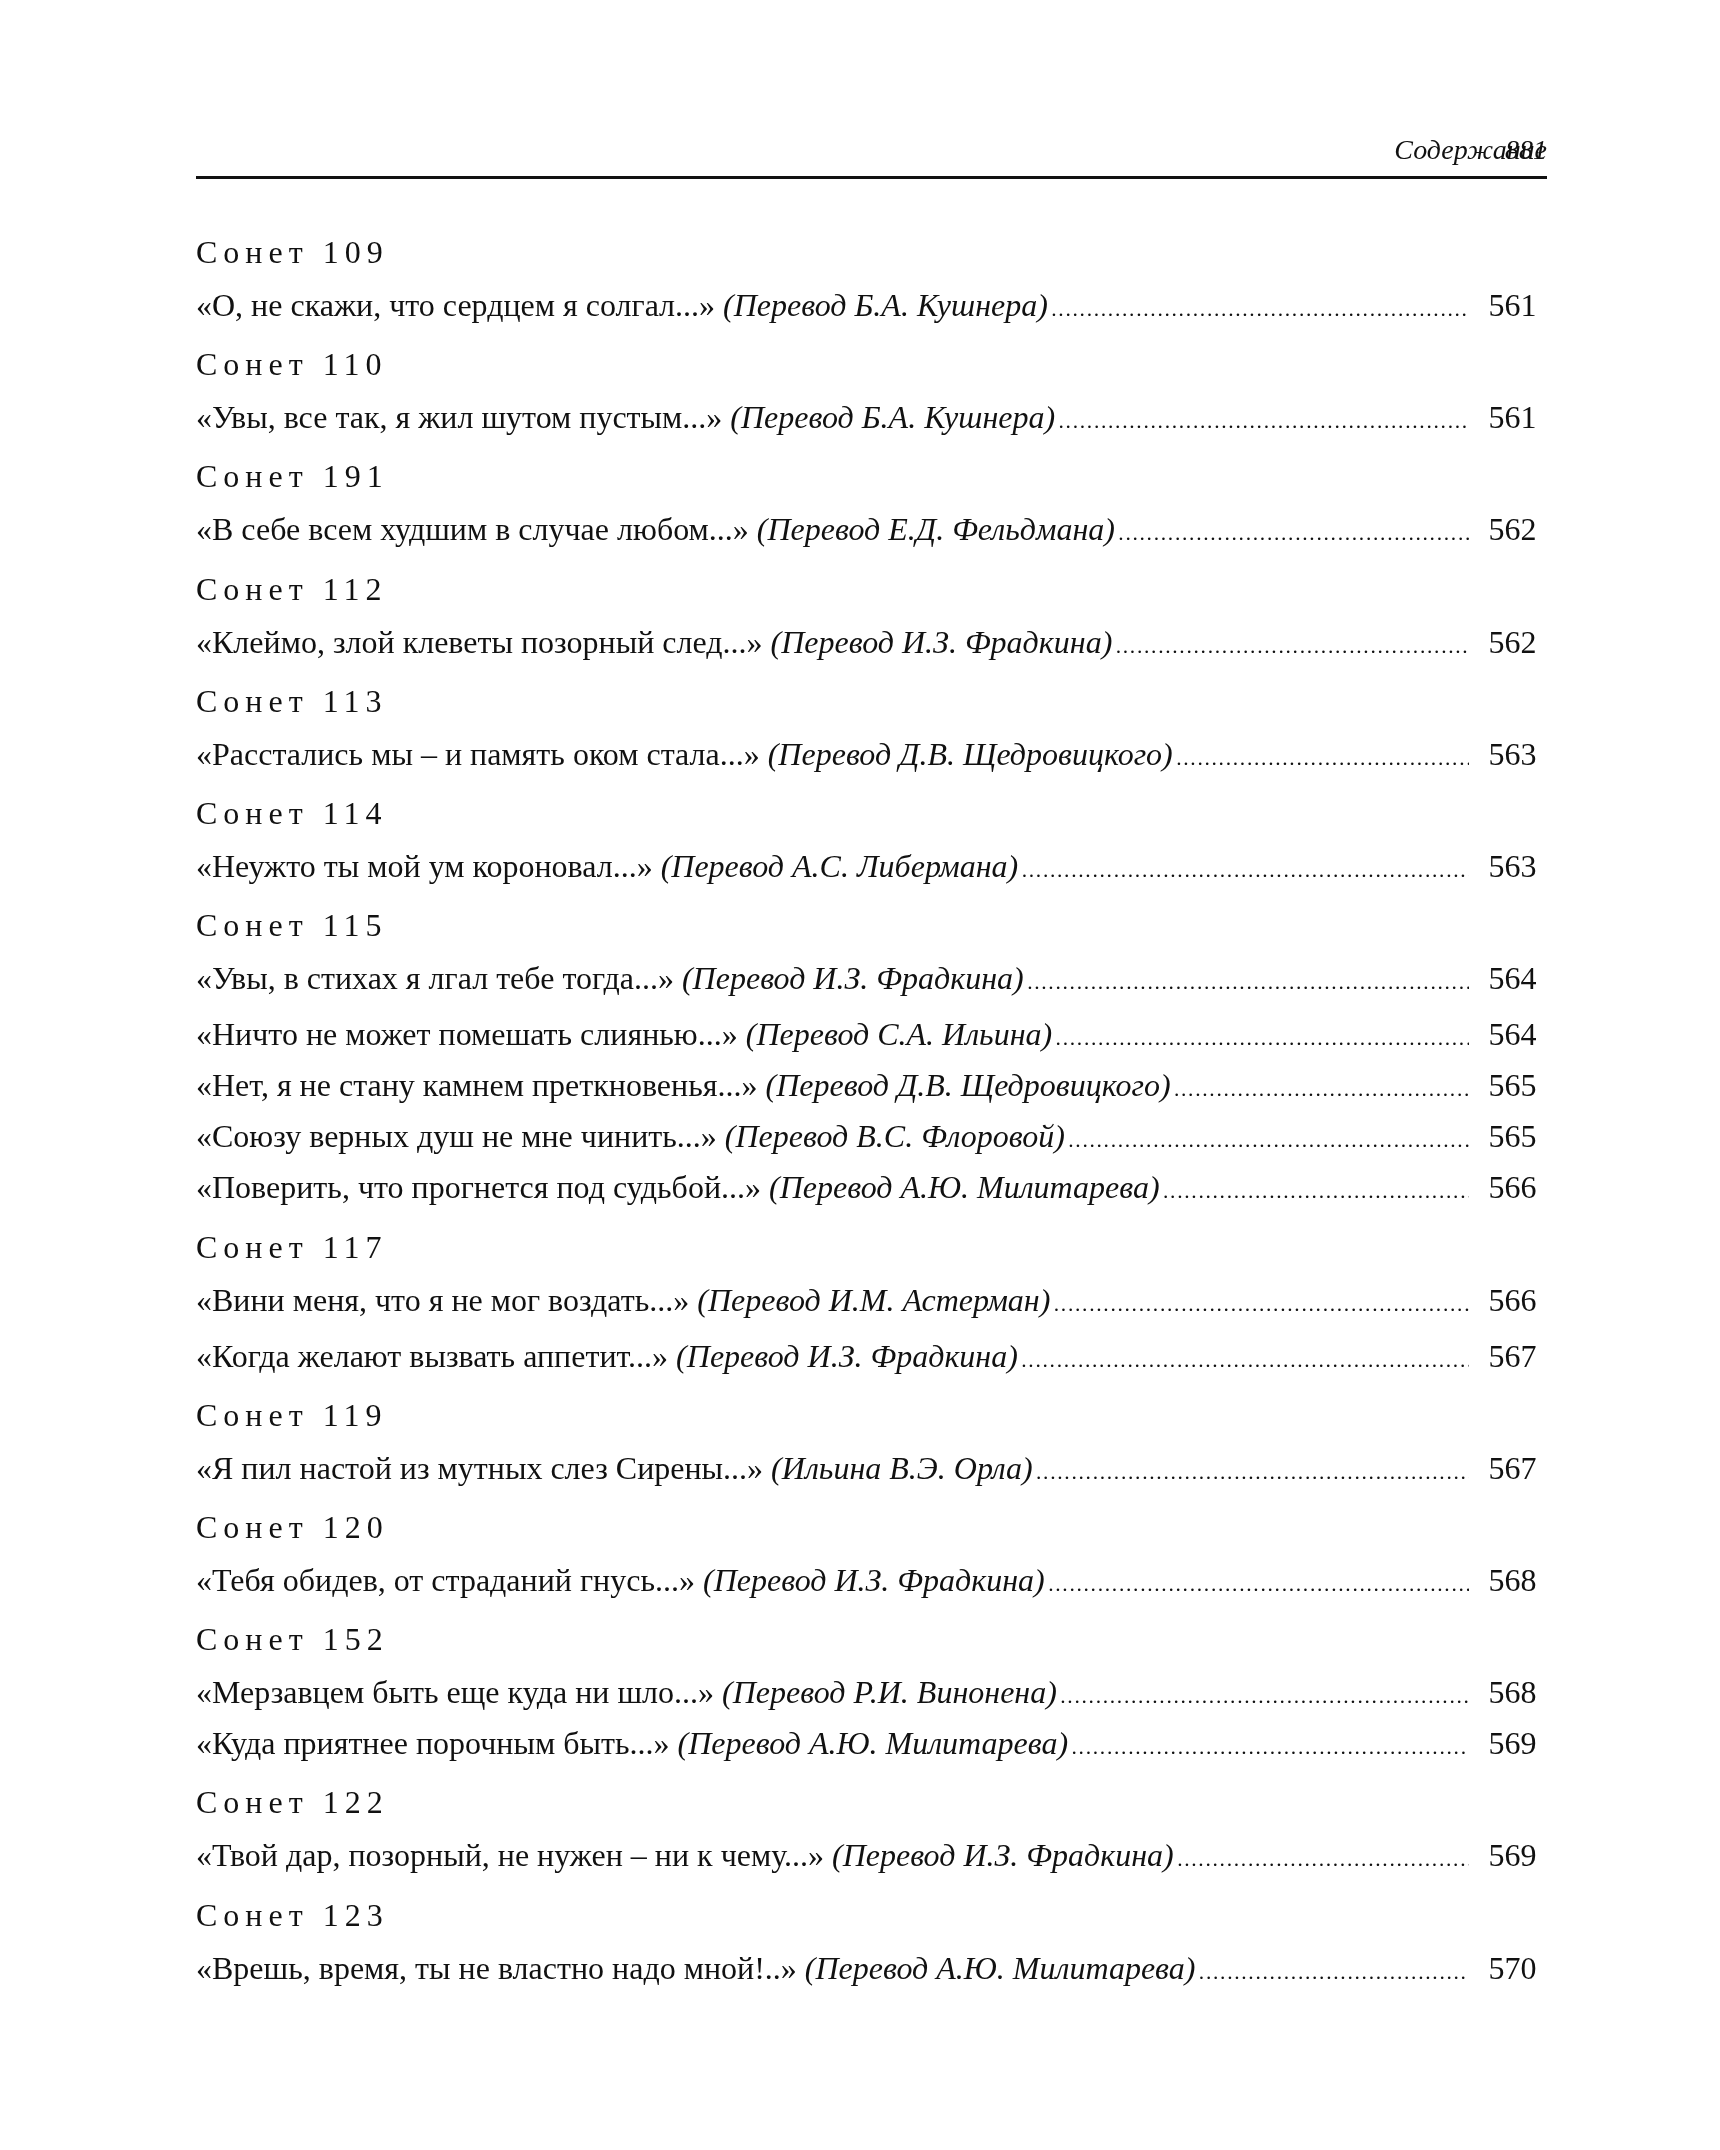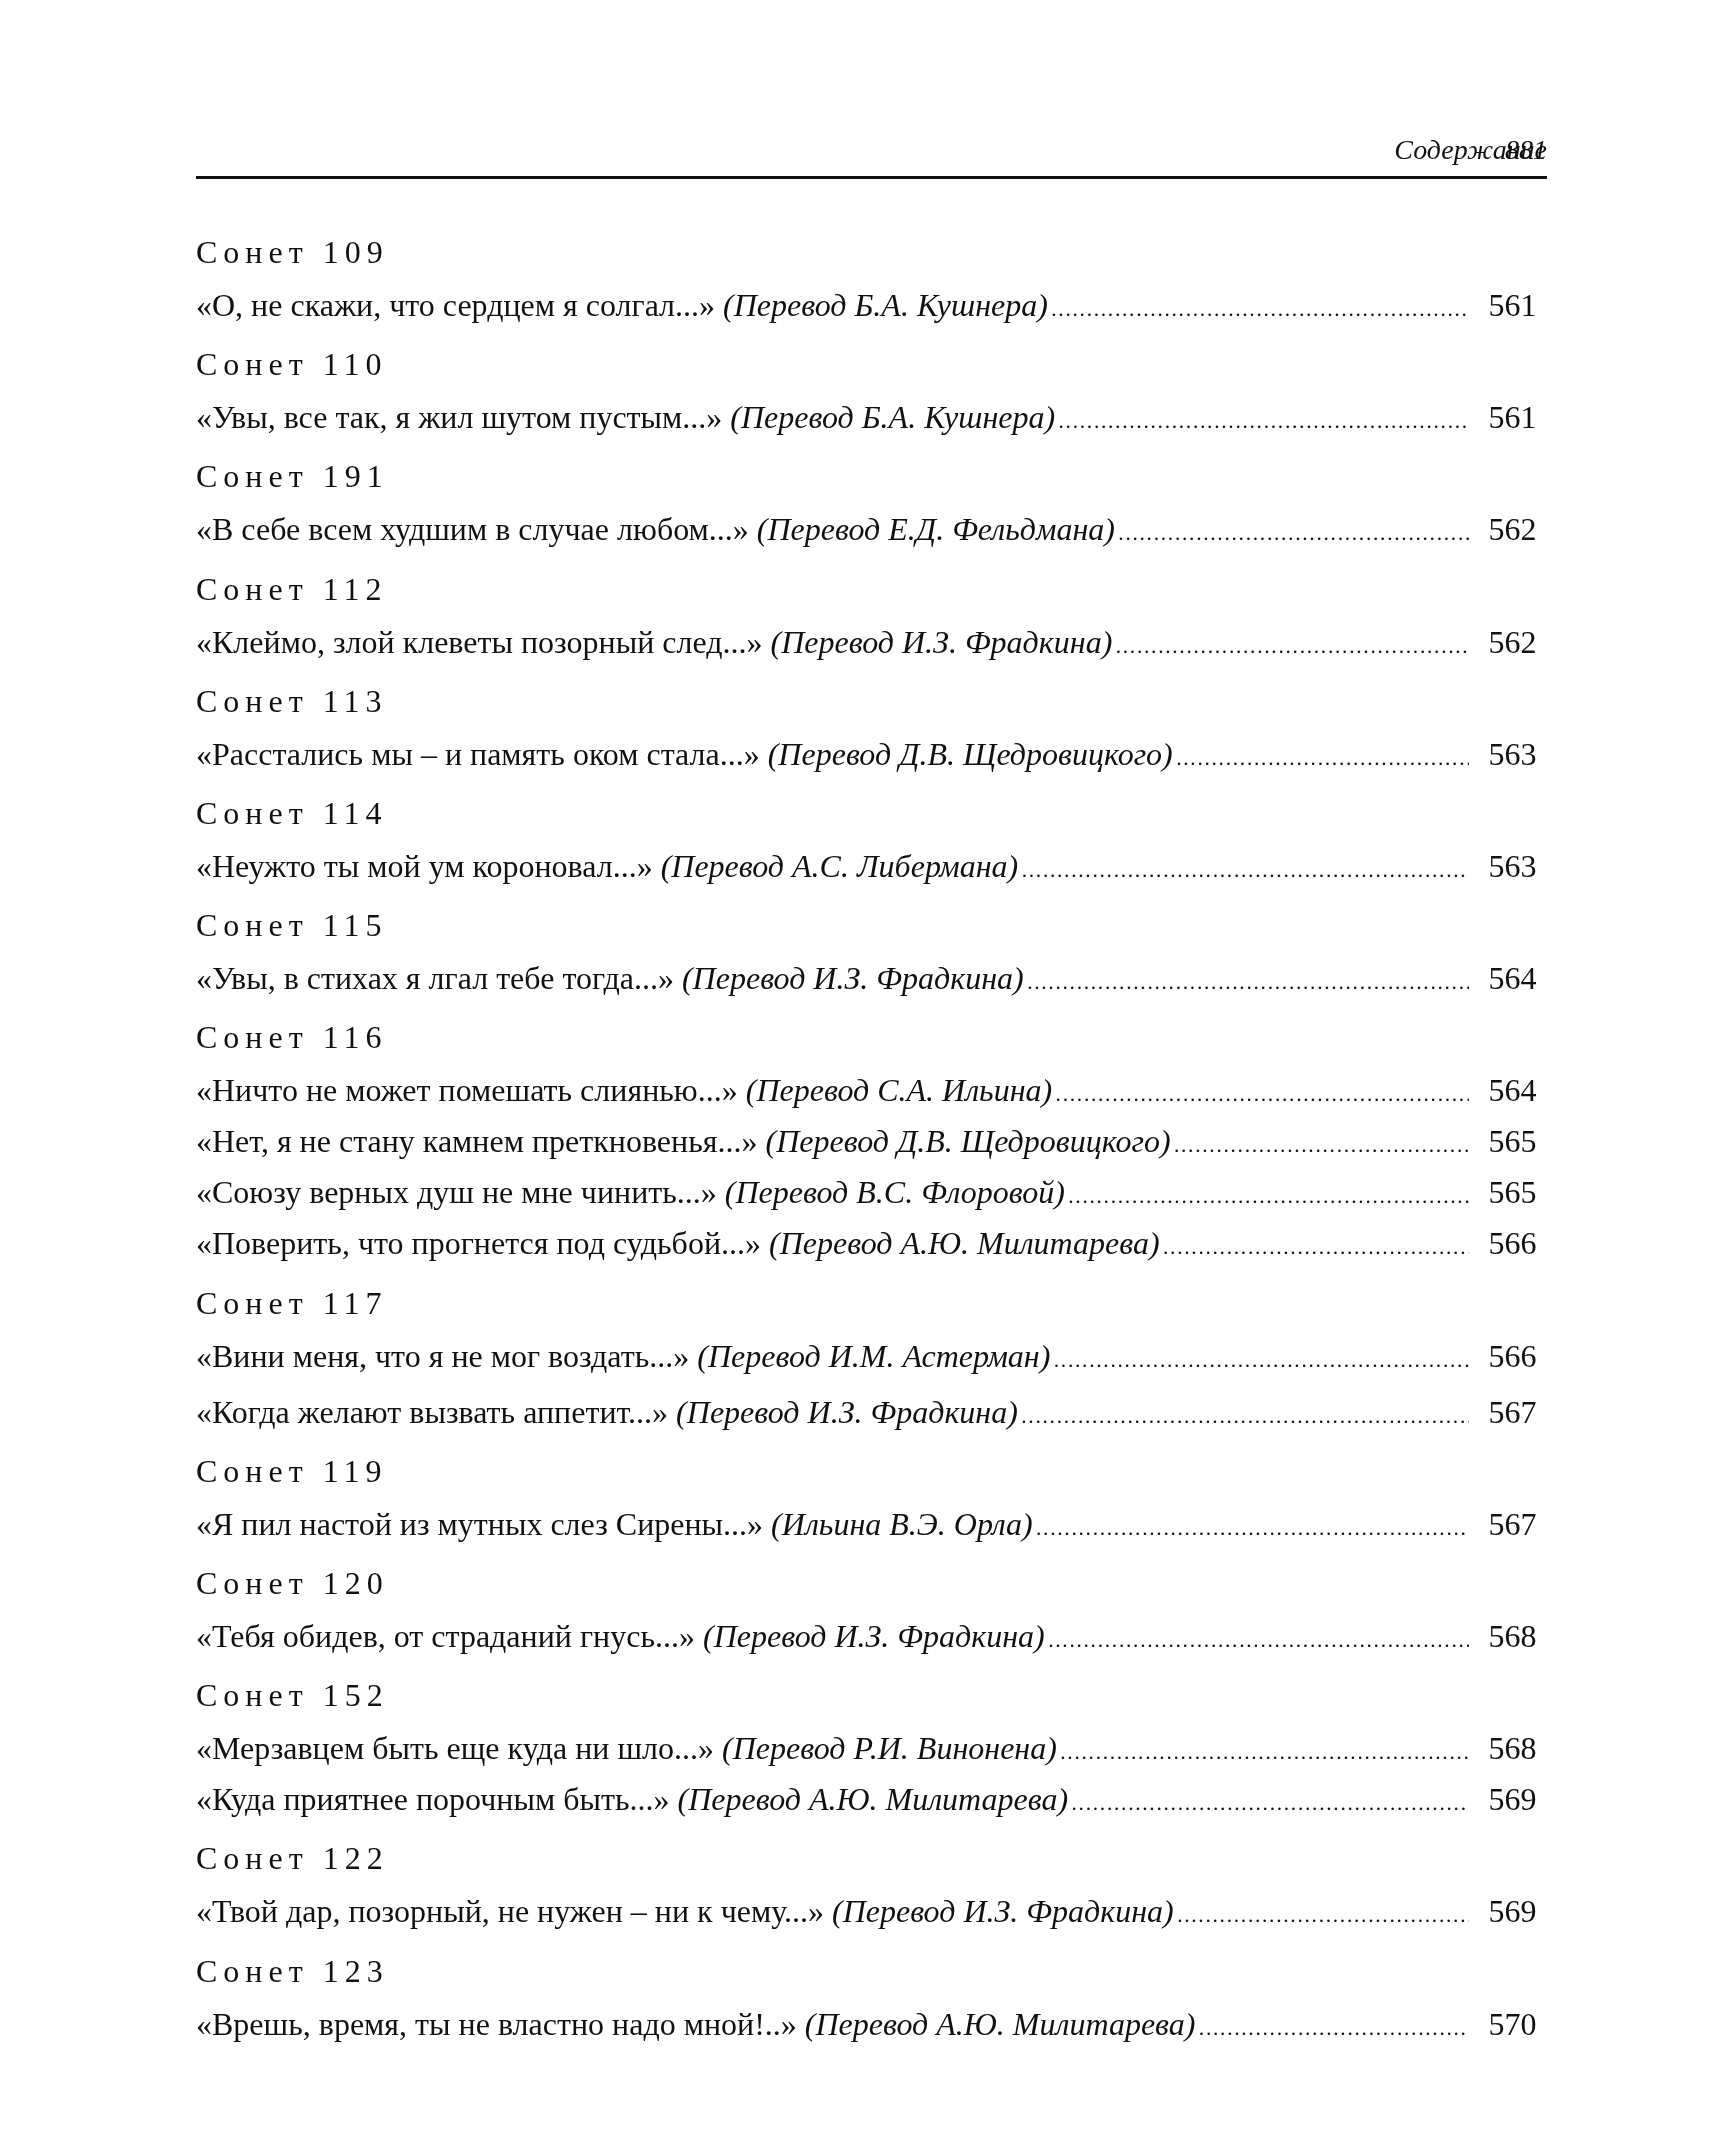--- a/index.html
+++ b/index.html
@@ -81,21 +81,20 @@
     </div>
     <div class="group">
       <div class="sonnet-heading">Сонет 115</div>
       <div class="entry">
         <span class="entry-text"><span>«Увы, в стихах я лгал тебе тогда...»</span><span> </span><span class="tr">(Перевод И.З. Фрадкина)</span></span>
         <span class="leader"></span>
         <span class="page-num">564</span>
       </div>
     </div>
     <div class="group">
-      <div class="sonnet-heading">Сонет 116</div>
       <div class="entry">
         <span class="entry-text"><span>«Ничто не может помешать слиянью...»</span><span> </span><span class="tr">(Перевод С.А. Ильина)</span></span>
         <span class="leader"></span>
         <span class="page-num">564</span>
       </div>
       <div class="entry">
         <span class="entry-text"><span>«Нет, я не стану камнем преткновенья...»</span><span> </span><span class="tr">(Перевод Д.В. Щедровицкого)</span></span>
         <span class="leader"></span>
         <span class="page-num">565</span>
       </div>

